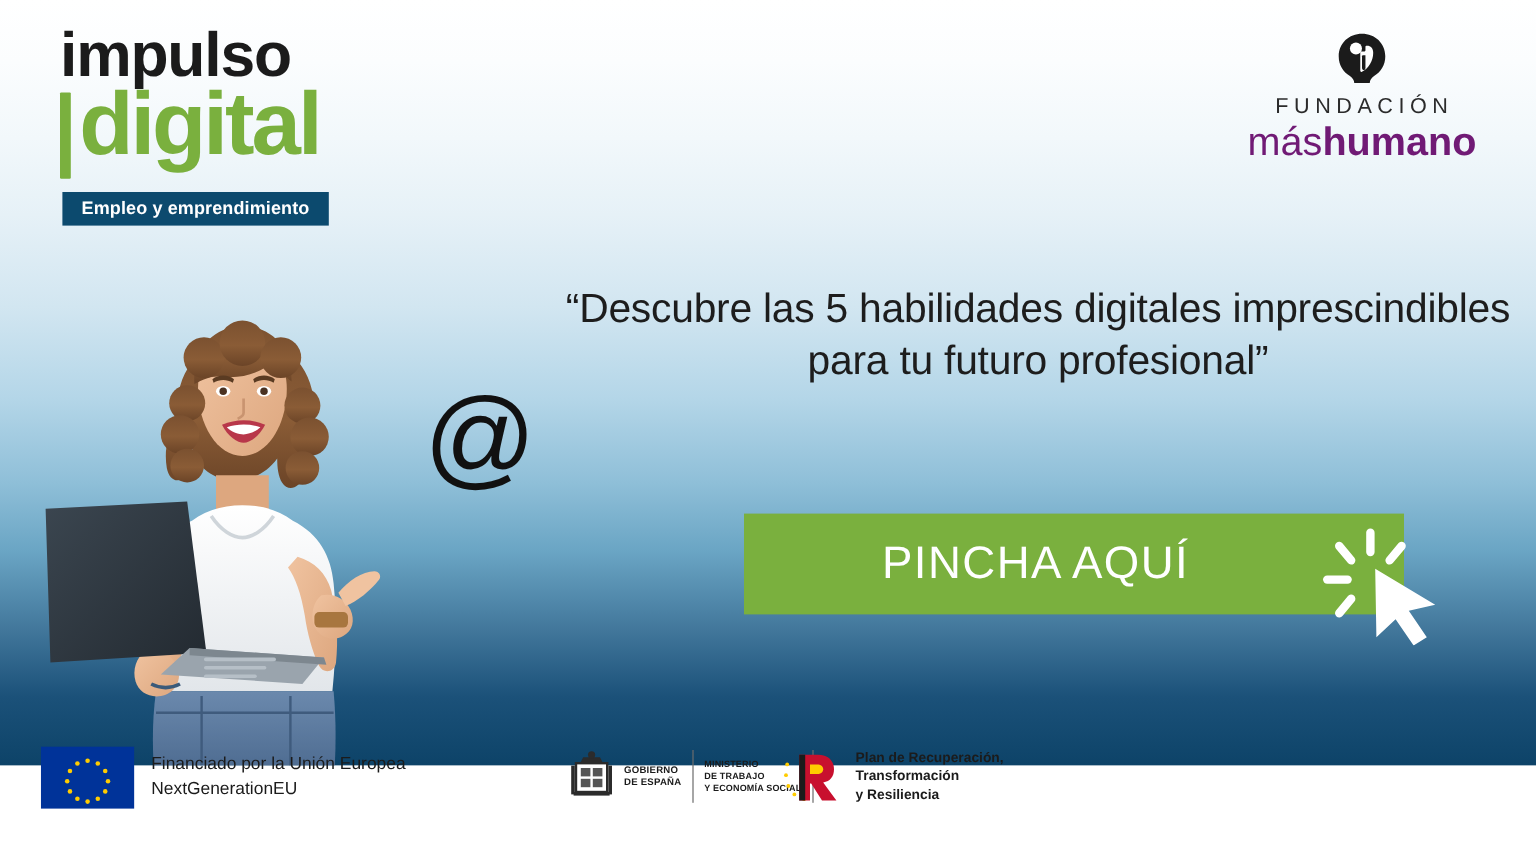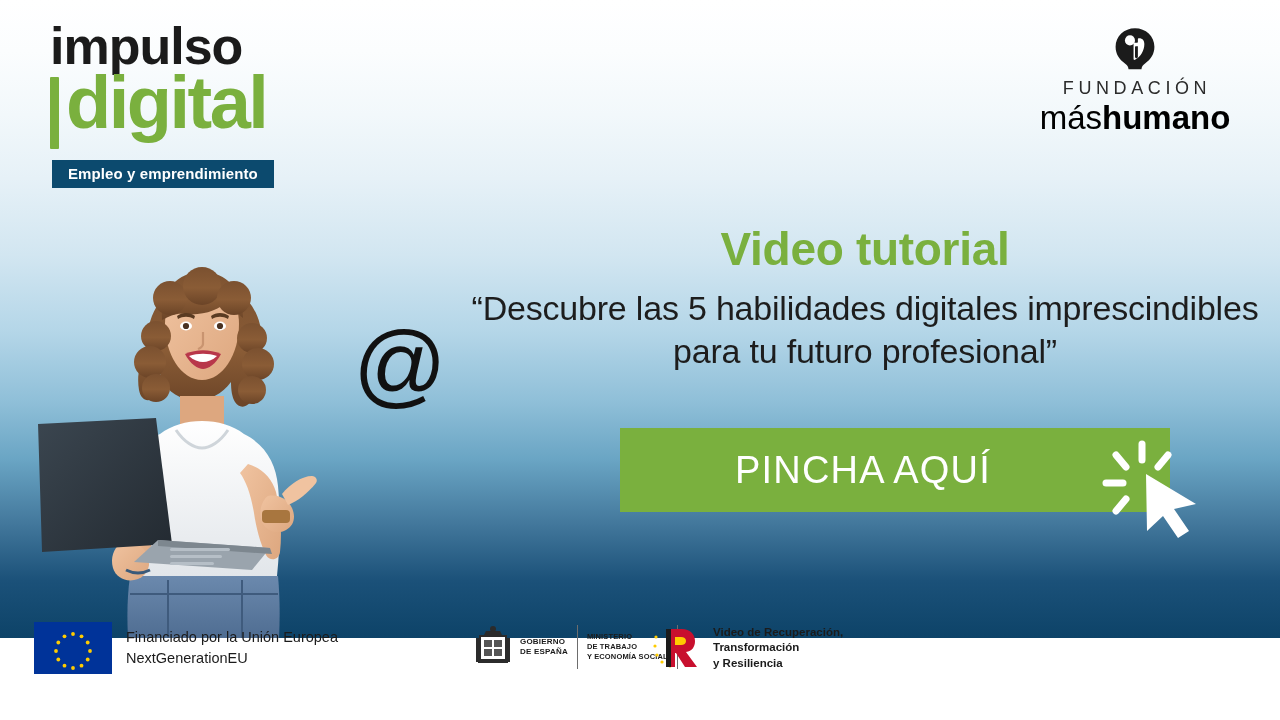--- a/index.html
+++ b/index.html
@@ -50,21 +50,21 @@
     padding:5px 16px 6px 16px;margin-top:11px;margin-left:2px;
   }
 
   
   .fund-logo{position:absolute;right:40px;top:26px;text-align:center;width:210px;}
   .fund-mark{width:46px;height:46px;margin:0 auto 6px auto;display:block;}
   .fund-word{
     font-size:18px;letter-spacing:4.6px;color:#2b2b2b;font-weight:400;
     margin-bottom:2px;padding-left:4px;
   }
-  .fund-name{font-size:33px;line-height:1.05;color:#000000;white-space:nowrap;}
+  .fund-name{font-size:33px;line-height:1.05;color:#701a75;white-space:nowrap;}
   .fund-name .thin{font-weight:300;}
   .fund-name .bold{font-weight:700;}
 
   
   .photo{position:absolute;left:10px;top:258px;width:420px;height:380px;}
 
   
   .copy{position:absolute;left:470px;top:224px;width:790px;text-align:center;}
   .headline{
     font-size:46px;font-weight:700;color:#7ab03e;margin:0;line-height:1.1;
@@ -220,21 +220,20 @@
     </g>
 
     <path fill="none" stroke="#3a5a7a" stroke-width="3" d="M116 312c8 4 16 4 24 0"></path>
   </svg>
 
   <svg style="position:absolute;left:352px;top:322px;width:96px;height:96px;" viewBox="0 0 96 96">
     <text x="48" y="74" text-anchor="middle" font-family="'Liberation Sans',sans-serif" font-size="92" font-weight="400" fill="#111111">@</text>
   </svg>
 
   <div class="copy">
-    <h1 class="headline">Video tutorial</h1>
     <p class="subhead">“Descubre las 5 habilidades digitales imprescindibles para tu futuro profesional”</p>
   </div>
 
   <div class="cta-wrap">
     <button class="cta-btn"></button>
     <div class="cta-label">PINCHA AQUÍ</div>
     <svg class="cursor-icon" viewBox="0 0 112 100">
       <g stroke="#ffffff" stroke-width="7" stroke-linecap="round">
         <line x1="44" y1="6" x2="44" y2="22"></line>
         <line x1="18" y1="17" x2="28" y2="29"></line>
@@ -305,20 +304,20 @@
             <circle cx="5" cy="22" r="1.6"></circle>
           <circle cx="7" cy="31" r="1.6"></circle>
             <circle cx="12" cy="38" r="1.6"></circle>
           <circle cx="20" cy="42" r="1.6"></circle>
         </g>
         <path fill="#c8102e" d="M16 5h16c8 0 13 5 13 12 0 6-3 10-9 11l11 15h-12L26 29h-1v14H16z"></path>
         <path fill="#ffcc00" d="M25 13h6c3 0 5 1.6 5 4s-2 4-5 4h-6z"></path>
         <path fill="#1b1b1b" d="M16 5h5v38h-5z"></path>
       </svg>
       <div class="plan-text">
-        <div>Video de Recuperación,</div>
+        <div>Plan de Recuperación,</div>
         <div>Transformación</div>
         <div>y Resiliencia</div>
       </div>
     </div>
 
   </div>
 </div>
 
 </body></html>

